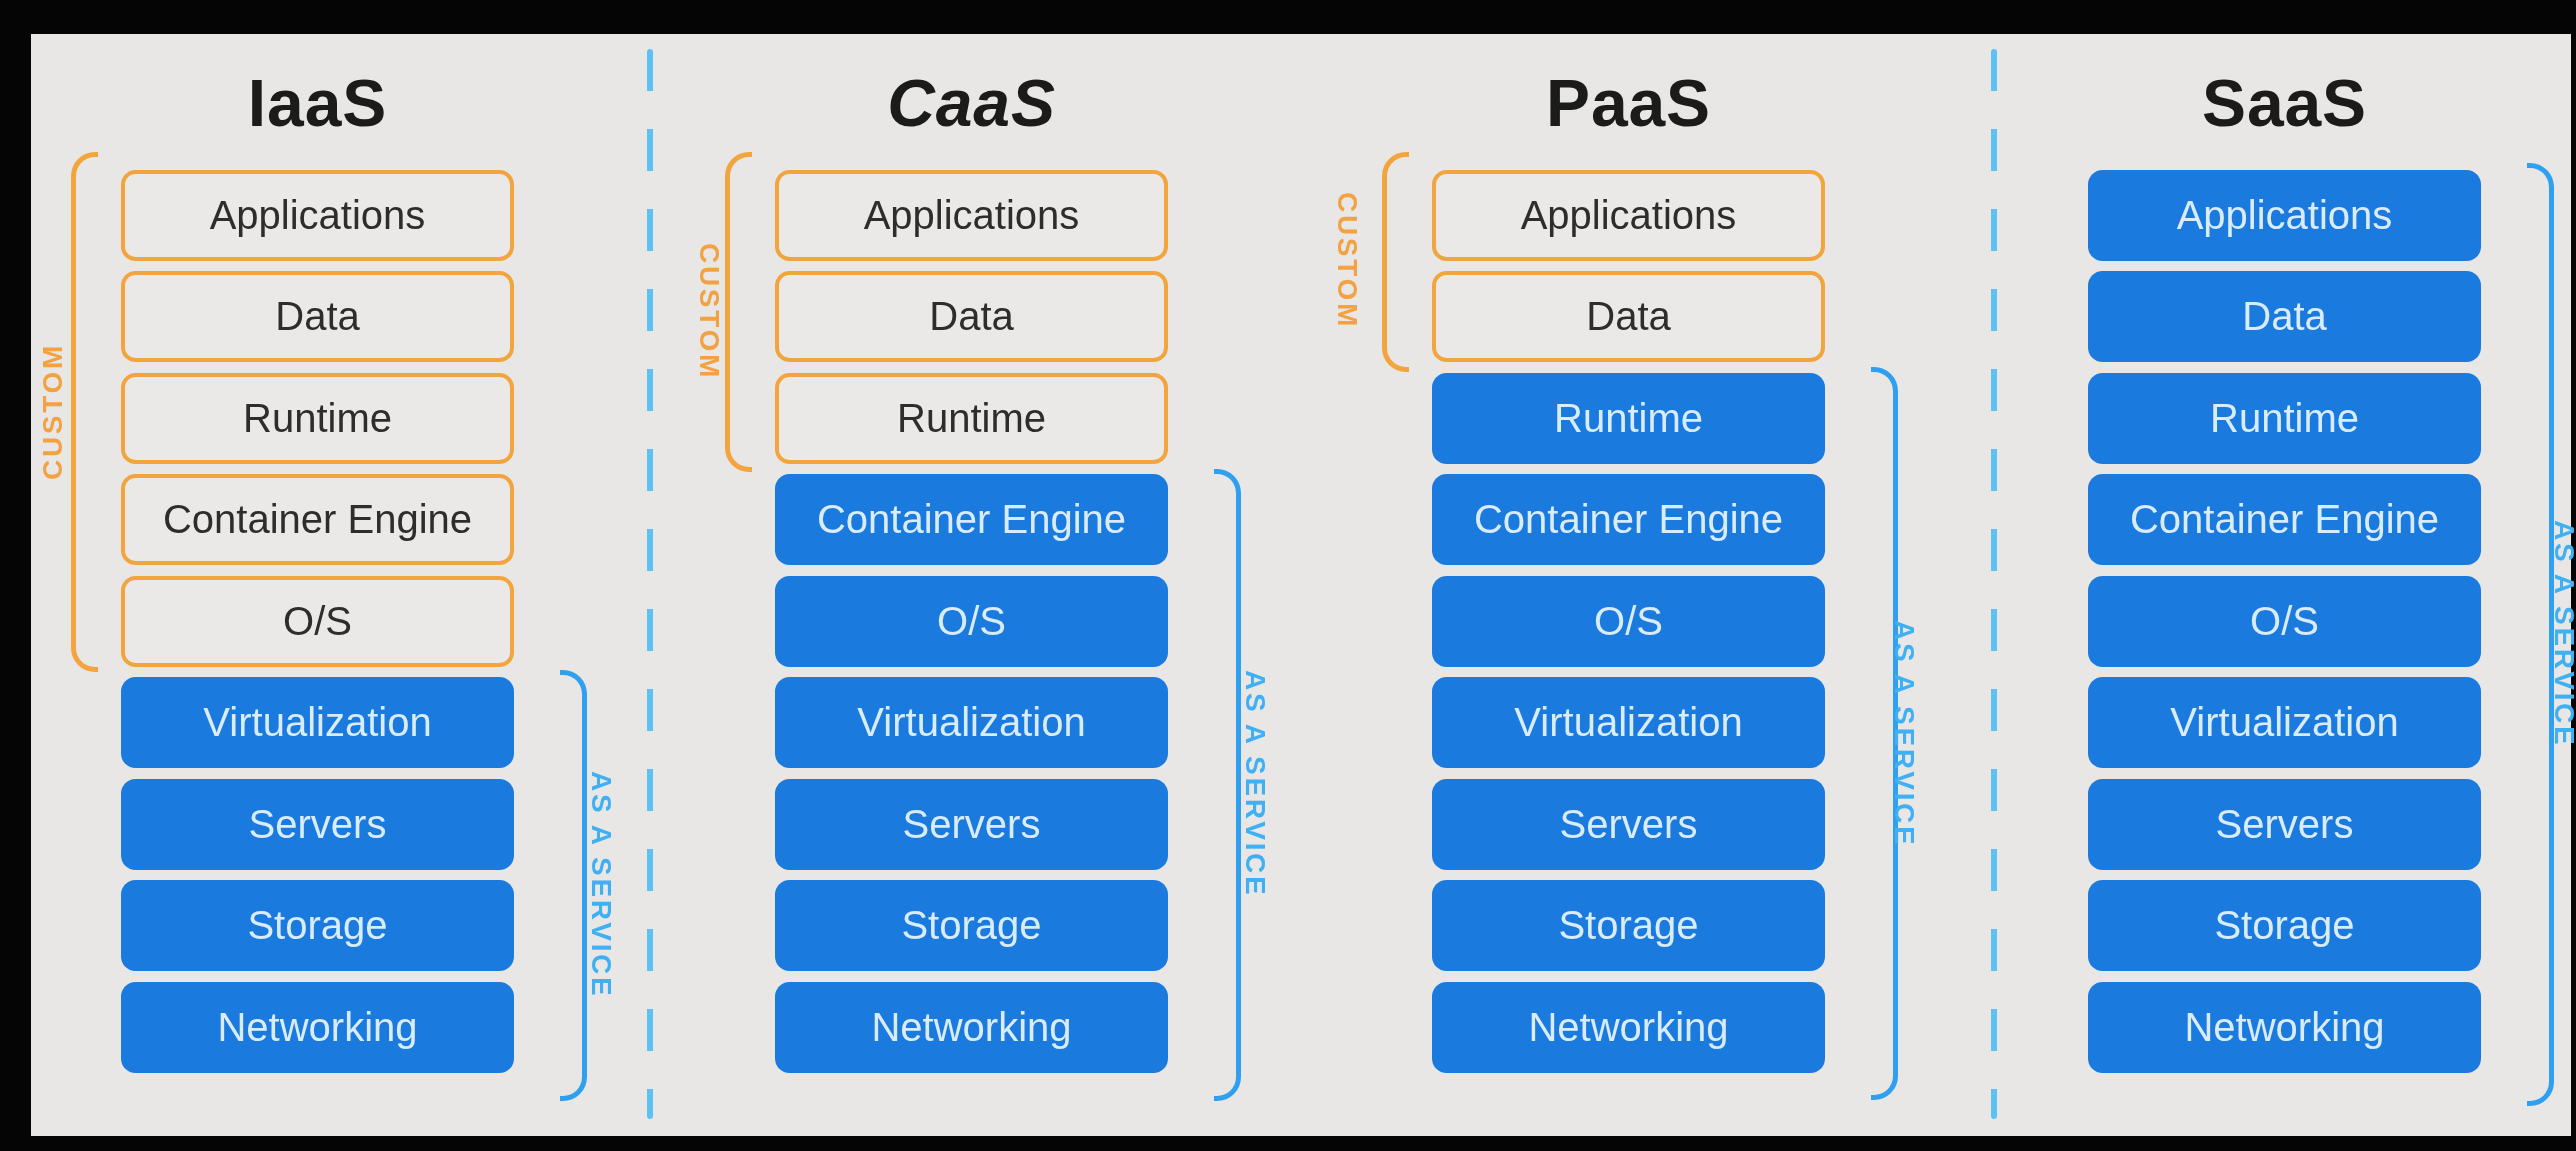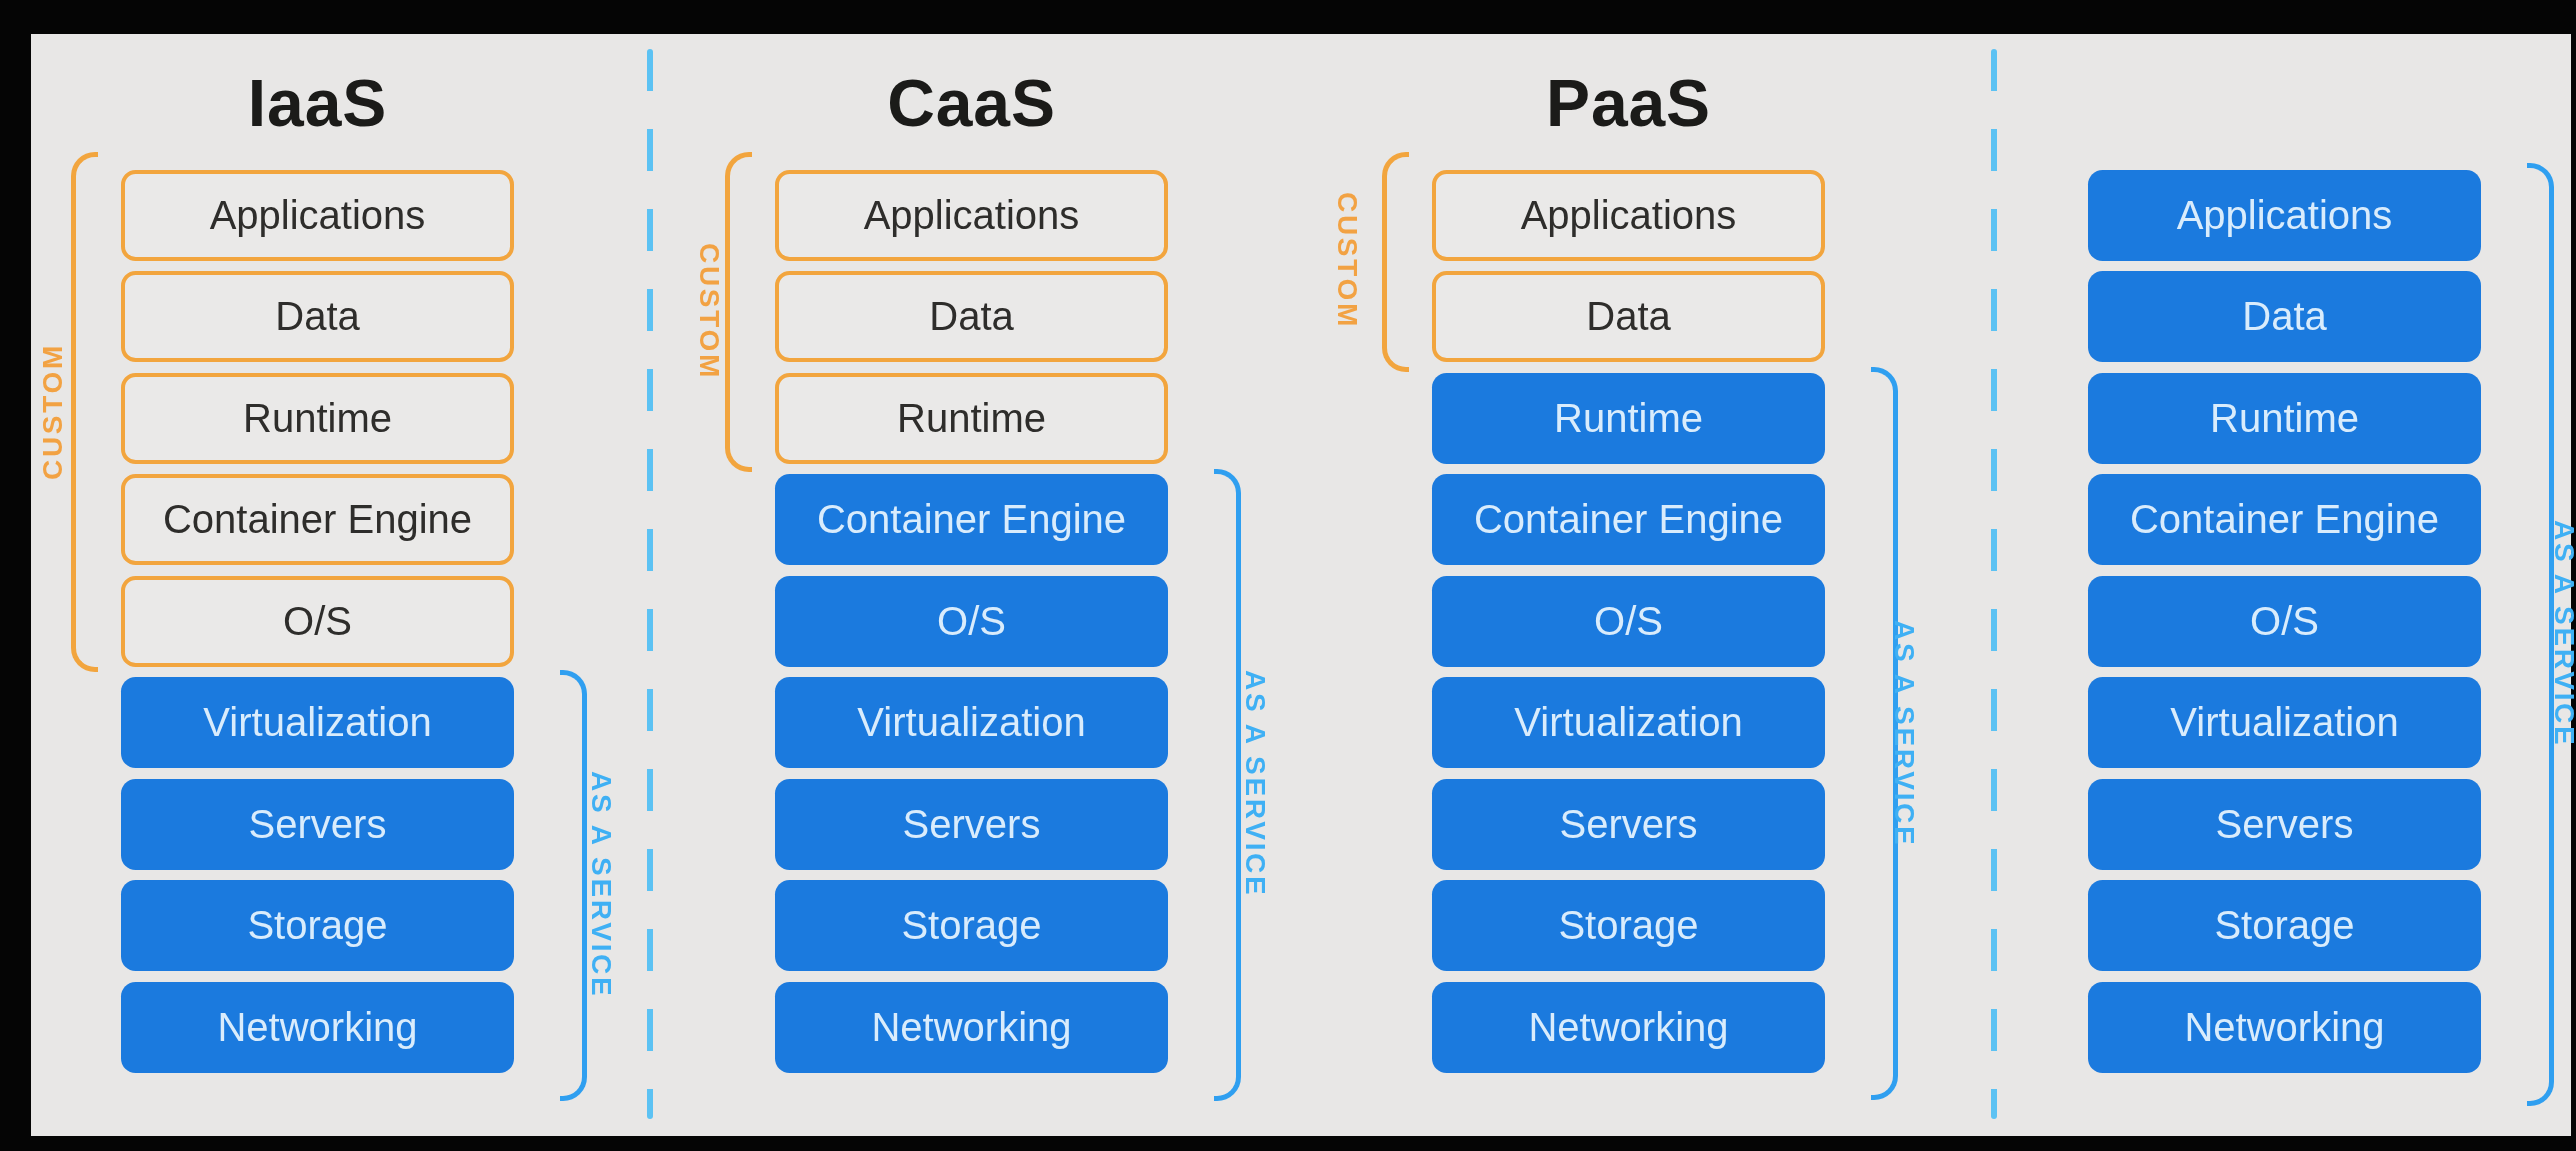--- a/index.html
+++ b/index.html
@@ -104,21 +104,21 @@
   <div class="box service" style="left:82px; top:635px;">Virtualization</div>
   <div class="box service" style="left:82px; top:737px;">Servers</div>
   <div class="box service" style="left:82px; top:838px;">Storage</div>
   <div class="box service" style="left:82px; top:940px;">Networking</div>
 
   <div class="bracket service-b" style="left:521px; top:628px; height:431px;"></div>
   <div class="vlabel service-l" style="left:543px; top:651px;">AS A SERVICE</div>
 
   <div class="dashed-sep" style="left:608px;"></div>
 
-  <div class="col-title" style="left:695px;">CaaS</div>
+  <div class="col-title" style="left:695px;font-style:italic;">CaaS</div>
 
   <div class="bracket custom-b" style="left:686px; top:110px; height:320px;"></div>
   <div class="vlabel custom-l" style="left:651px; top:78px;">CUSTOM</div>
 
   <div class="box custom" style="left:736px; top:128px;">Applications</div>
   <div class="box custom" style="left:736px; top:229px;">Data</div>
   <div class="box custom" style="left:736px; top:331px;">Runtime</div>
   <div class="box service" style="left:736px; top:432px;">Container Engine</div>
   <div class="box service" style="left:736px; top:534px;">O/S</div>
   <div class="box service" style="left:736px; top:635px;">Virtualization</div>
@@ -142,20 +142,21 @@
   <div class="box service" style="left:1393px; top:635px;">Virtualization</div>
   <div class="box service" style="left:1393px; top:737px;">Servers</div>
   <div class="box service" style="left:1393px; top:838px;">Storage</div>
   <div class="box service" style="left:1393px; top:940px;">Networking</div>
 
   <div class="bracket service-b" style="left:1832px; top:325px; height:733px;"></div>
   <div class="vlabel service-l" style="left:1846px; top:500px;">AS A SERVICE</div>
 
   <div class="dashed-sep" style="left:1952px;"></div>
 
+  <div class="col-title" style="left:2008px;">SaaS</div>
 
   <div class="box service" style="left:2049px; top:128px;">Applications</div>
   <div class="box service" style="left:2049px; top:229px;">Data</div>
   <div class="box service" style="left:2049px; top:331px;">Runtime</div>
   <div class="box service" style="left:2049px; top:432px;">Container Engine</div>
   <div class="box service" style="left:2049px; top:534px;">O/S</div>
   <div class="box service" style="left:2049px; top:635px;">Virtualization</div>
   <div class="box service" style="left:2049px; top:737px;">Servers</div>
   <div class="box service" style="left:2049px; top:838px;">Storage</div>
   <div class="box service" style="left:2049px; top:940px;">Networking</div>

